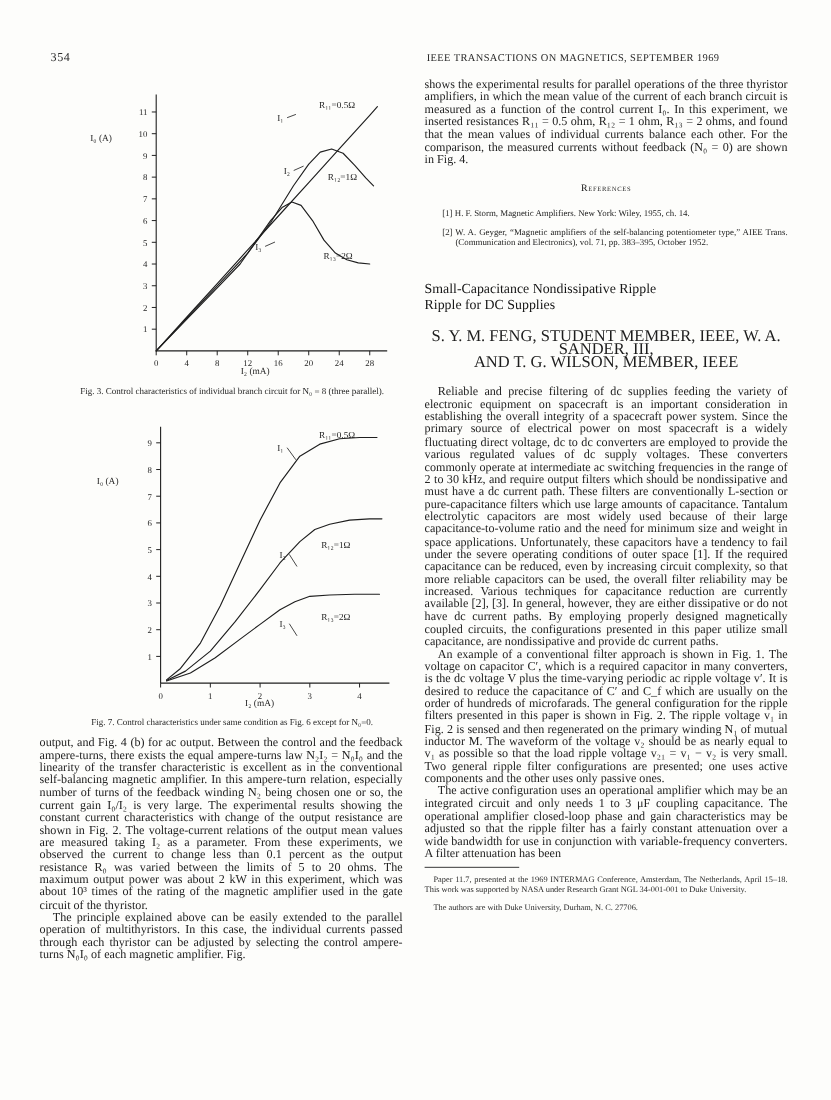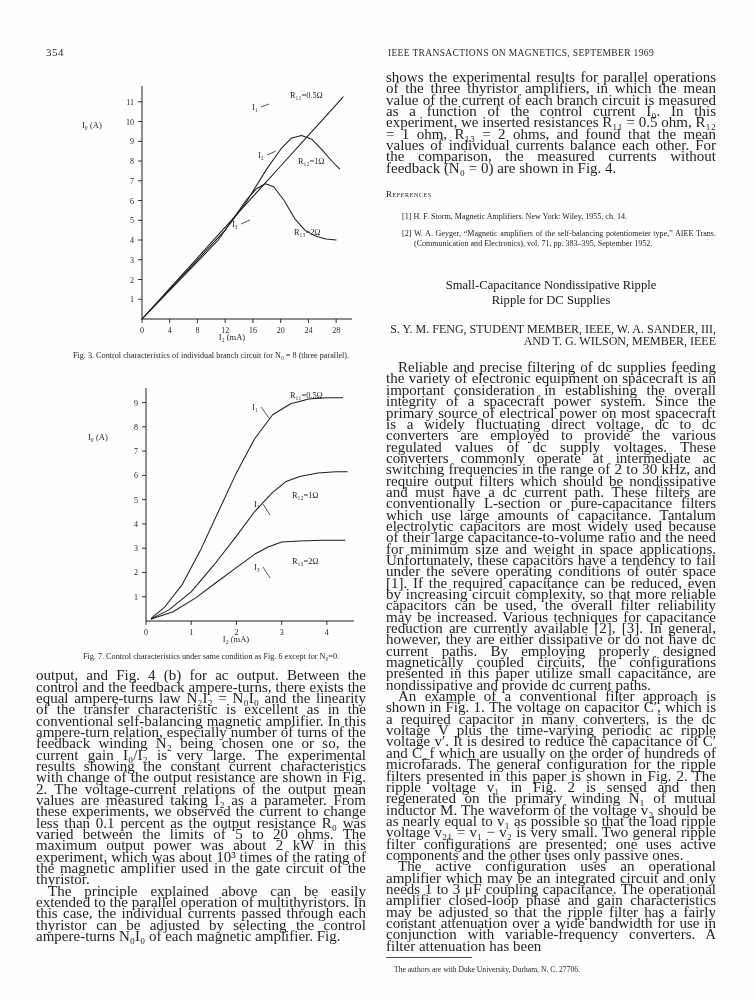--- a/index.html
+++ b/index.html
@@ -34,21 +34,21 @@
   }
 
   .col{
     position:absolute;top:72px;width:330px;
   }
   .col-left{left:36px;}
   .col-right{left:386px;}
 
   p.body{
     margin:0 0 0 0;
-    font-size:15px;
+    font-size:11px;
     line-height:11.35px;
     text-align:justify;
     text-indent:12px;
     color:#232323;
     hyphens:auto;
   }
   p.body.noindent{text-indent:0;}
   p.body + p.body{margin-top:0;}
 
   
@@ -69,30 +69,30 @@
     font-family:"Liberation Serif", serif;
     font-size:8px;fill:#1f1f1f;
   }
   .curvelbl{
     font-family:"Liberation Serif", serif;
     font-size:8.4px;fill:#1f1f1f;
   }
 
   
   .art-title{
-    font-size:12.6px;line-height:15px;text-align:center;
+    font-size:12.6px;line-height:15px;
     margin:0;color:#151515;font-weight:normal;
   }
   .art-authors{
-    font-size:12px;line-height:12px;text-align:right;
+    font-size:15px;line-height:12px;text-align:center;
     margin:0;color:#1d1d1d;
   }
 
   .refs-head{
-    font-variant:small-caps;
+    text-align:center;font-variant:small-caps;
     font-size:9px;letter-spacing:.6px;margin:0;color:#202020;
   }
   .ref{
     font-size:8.05px;line-height:9.3px;text-align:justify;
     padding-left:28px;text-indent:-12px;color:#242424;
   }
 
   .rule{
     border:0;border-top:.7px solid #4a4a4a;
     width:86px;margin:5px 0 4px 0;
@@ -274,21 +274,21 @@
 
     <p class="body noindent">shows the experimental results for parallel operations of the three thyristor amplifiers, in which the mean value of the current of each branch circuit is measured as a function of the control current I₀. In this experiment, we inserted resistances R₁₁ = 0.5 ohm, R₁₂ = 1 ohm, R₁₃ = 2 ohms, and found that the mean values of individual currents balance each other. For the comparison, the measured currents without feedback (N₀ = 0) are shown in Fig. 4.</p>
 
     <div class="spacer-m"></div>
 
     <p class="refs-head">References</p>
 
     <div class="spacer-xs"></div>
 
     <p class="ref">[1] H. F. Storm, Magnetic Amplifiers. New York: Wiley, 1955, ch. 14.</p>
-    <p class="ref">[2] W. A. Geyger, “Magnetic amplifiers of the self-balancing potentiometer type,” AIEE Trans. (Communication and Electronics), vol. 71, pp. 383–395, September 1952.</p>
+    <p class="ref">[2] W. A. Geyger, “Magnetic amplifiers of the self-balancing potentiometer type,” AIEE Trans. (Communication and Electronics), vol. 71, pp. 383–395, October 1952.</p>
 
     <div class="spacer-l"></div>
 
     <h1 class="art-title">
       <span>Small-Capacitance Nondissipative Ripple</span><br>
       <span>Ripple for DC Supplies</span>
     </h1>
 
     <div class="spacer-m"></div>
 
@@ -298,16 +298,17 @@
     </p>
 
     <div class="spacer-m"></div>
 
     <p class="body">Reliable and precise filtering of dc supplies feeding the variety of electronic equipment on spacecraft is an important consideration in establishing the overall integrity of a spacecraft power system. Since the primary source of electrical power on most spacecraft is a widely fluctuating direct voltage, dc to dc converters are employed to provide the various regulated values of dc supply voltages. These converters commonly operate at intermediate ac switching frequencies in the range of 2 to 30 kHz, and require output filters which should be nondissipative and must have a dc current path. These filters are conventionally L-section or pure-capacitance filters which use large amounts of capacitance. Tantalum electrolytic capacitors are most widely used because of their large capacitance-to-volume ratio and the need for minimum size and weight in space applications. Unfortunately, these capacitors have a tendency to fail under the severe operating conditions of outer space [1]. If the required capacitance can be reduced, even by increasing circuit complexity, so that more reliable capacitors can be used, the overall filter reliability may be increased. Various techniques for capacitance reduction are currently available [2], [3]. In general, however, they are either dissipative or do not have dc current paths. By employing properly designed magnetically coupled circuits, the configurations presented in this paper utilize small capacitance, are nondissipative and provide dc current paths.</p>
     <p class="body">An example of a conventional filter approach is shown in Fig. 1. The voltage on capacitor C′, which is a required capacitor in many converters, is the dc voltage V plus the time-varying periodic ac ripple voltage v′. It is desired to reduce the capacitance of C′ and C_f which are usually on the order of hundreds of microfarads. The general configuration for the ripple filters presented in this paper is shown in Fig. 2. The ripple voltage v₁ in Fig. 2 is sensed and then regenerated on the primary winding N₁ of mutual inductor M. The waveform of the voltage v₂ should be as nearly equal to v₁ as possible so that the load ripple voltage v₂₁ = v₁ − v₂ is very small. Two general ripple filter configurations are presented; one uses active components and the other uses only passive ones.</p>
     <p class="body">The active configuration uses an operational amplifier which may be an integrated circuit and only needs 1 to 3 μF coupling capacitance. The operational amplifier closed-loop phase and gain characteristics may be adjusted so that the ripple filter has a fairly constant attenuation over a wide bandwidth for use in conjunction with variable-frequency converters. A filter attenuation has been</p>
 
     <hr class="rule">
 
+    <p class="footnote">Paper 11.7, presented at the 1969 INTERMAG Conference, Amsterdam, The Netherlands, April 15–18. This work was supported by NASA under Research Grant NGL 34-001-001 to Duke University.</p>
     <p class="footnote n2">The authors are with Duke University, Durham, N. C. 27706.</p>
   </div>
 
 </div>
 
 </body></html>

